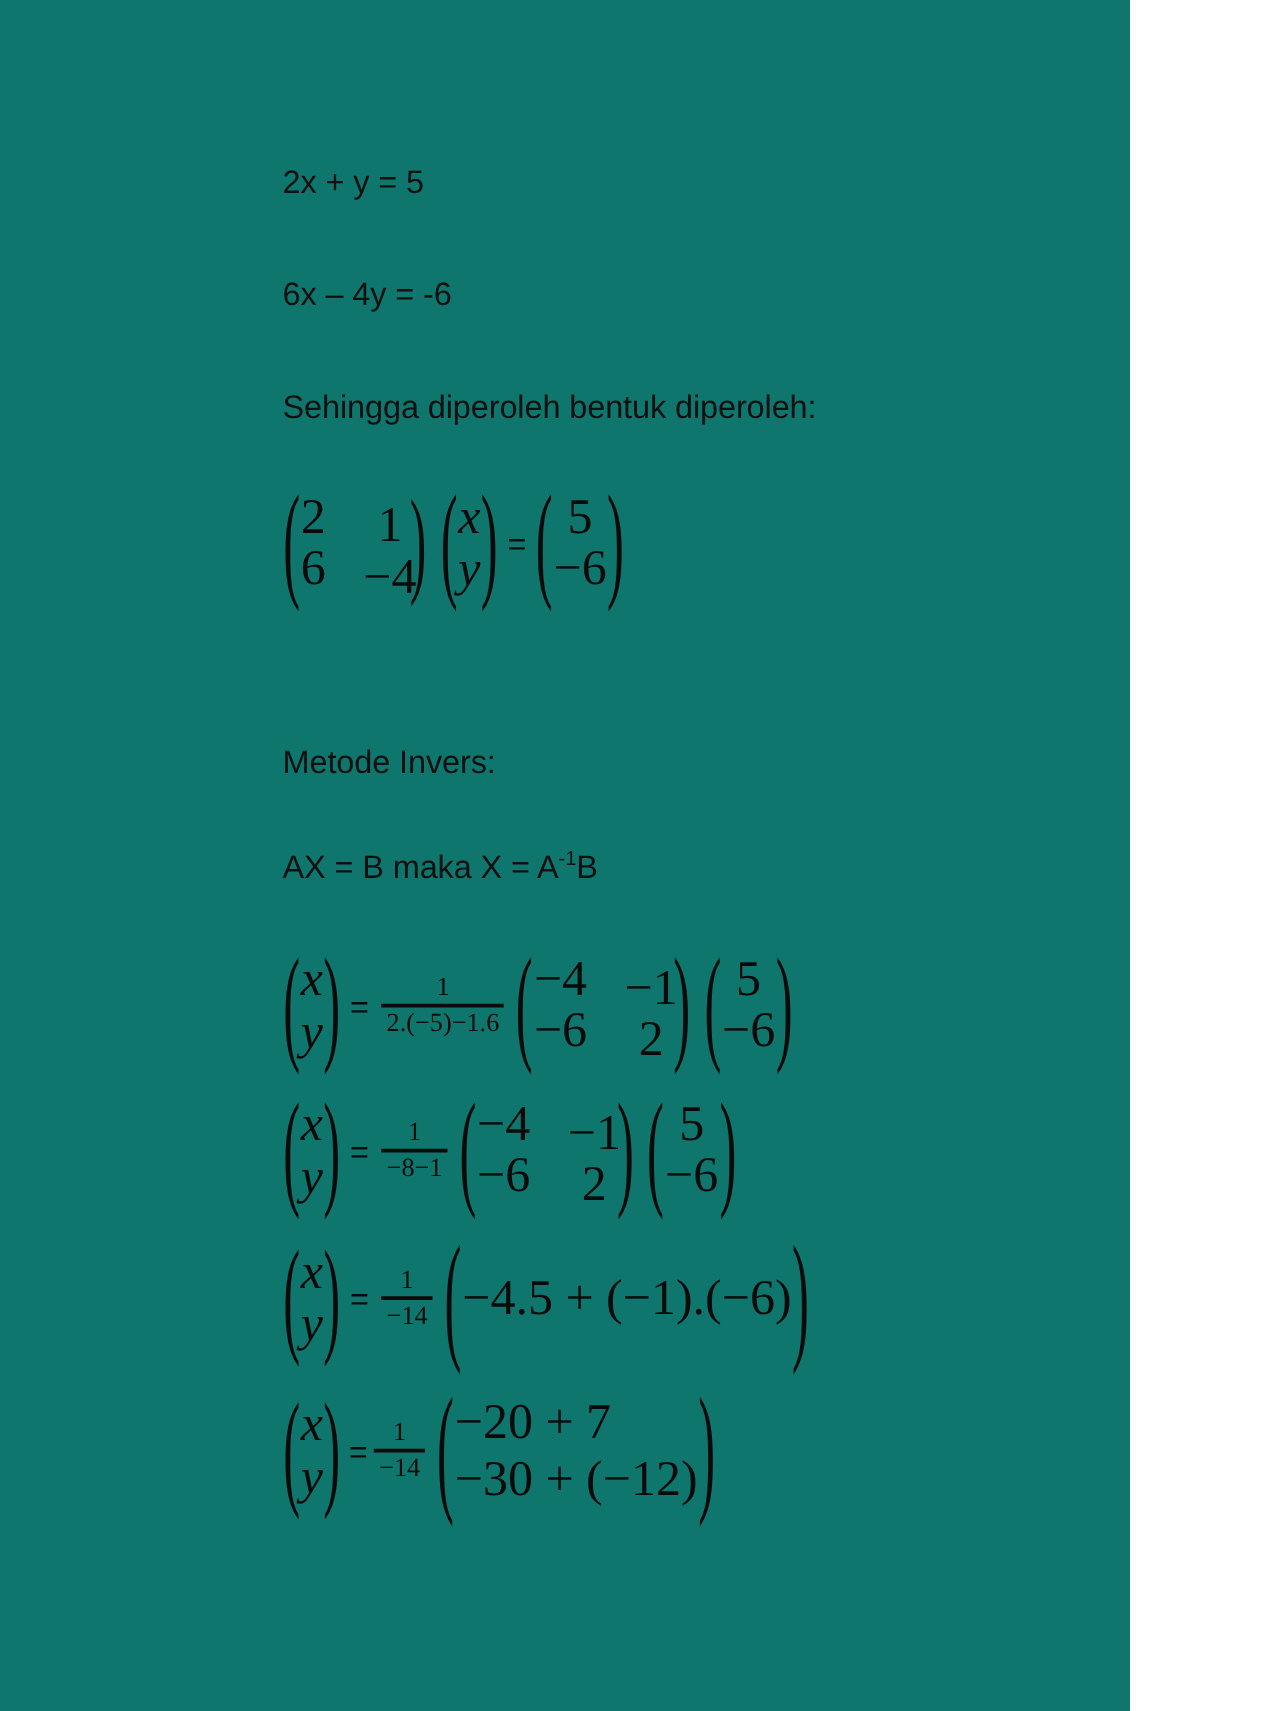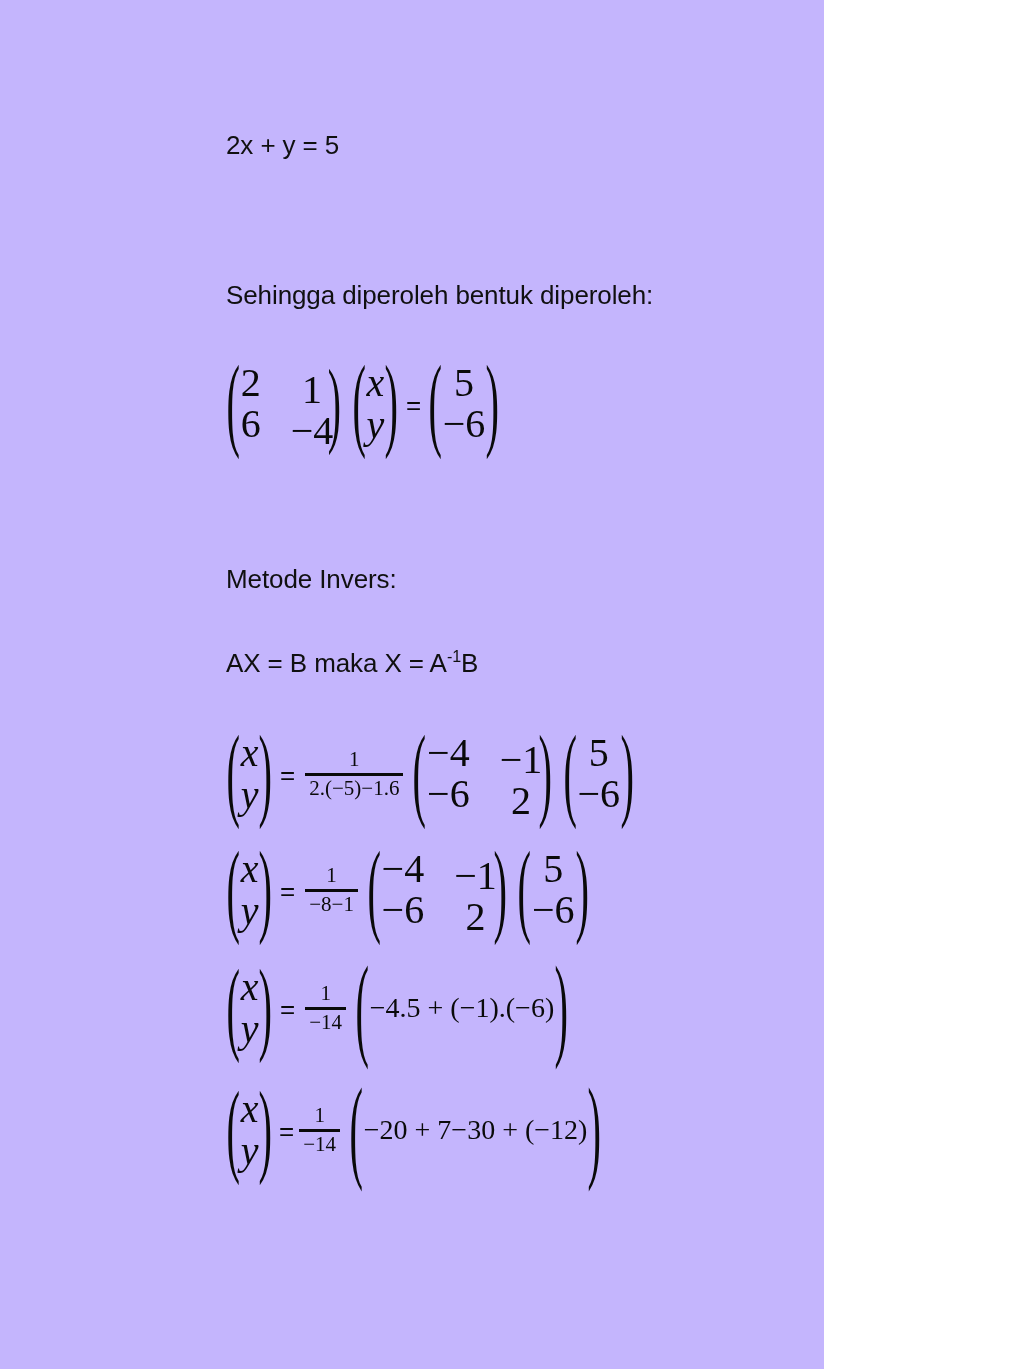--- a/index.html
+++ b/index.html
@@ -13,23 +13,23 @@
     position: relative;
     overflow: hidden;
     font-family: "Liberation Sans", sans-serif;
     color: #0a0a0a;
     -webkit-font-smoothing: antialiased;
   }
 
   .page {
     position: absolute;
     left: 0; top: 0;
-    width: 824px;
+    width: 904px;
     height: 1369px;
-    background: #c4b5fd;
+    background: #0f766e;
   }
 
   .body-flow {
     position: absolute;
     left: 226px;
     top: 130px;
     width: 760px;
   }
 
   
@@ -142,24 +142,24 @@
     line-height: 1.02;
     text-align: center;
   }
   .mcol.shift-down { position: relative; top: 7px; }
   .mcol.gap-col { margin-left: 30px; }
   .mcol .cell { white-space: pre; }
 
   
   .wide-col {
     display: inline-flex;
-    flex-direction: row;
-    font-size: 28px;
+    flex-direction: column;
+    font-size: 40px;
     line-height: 1.14;
-    text-align: right;
+    text-align: left;
     white-space: nowrap;
   }
   .wide-col .cell { white-space: pre; }
 
   .vec-xy {
     display: inline-flex;
     flex-direction: column;
     font-size: 40px;
     line-height: 1.05;
     text-align: center;
@@ -168,20 +168,21 @@
 </head>
 <body>
 
 <div class="page">
   <div class="body-flow">
 
     <div class="text-line">2x + y = 5</div>
 
     <div class="gap-sm"></div>
 
+    <div class="text-line">6x – 4y = -6</div>
 
     <div class="gap-sm"></div>
 
     <div class="text-line">Sehingga diperoleh bentuk diperoleh:</div>
 
     <div class="gap-xl"></div>
 
     <div class="math-line" style="height:96px;">
 
       <span class="paren">(</span>

